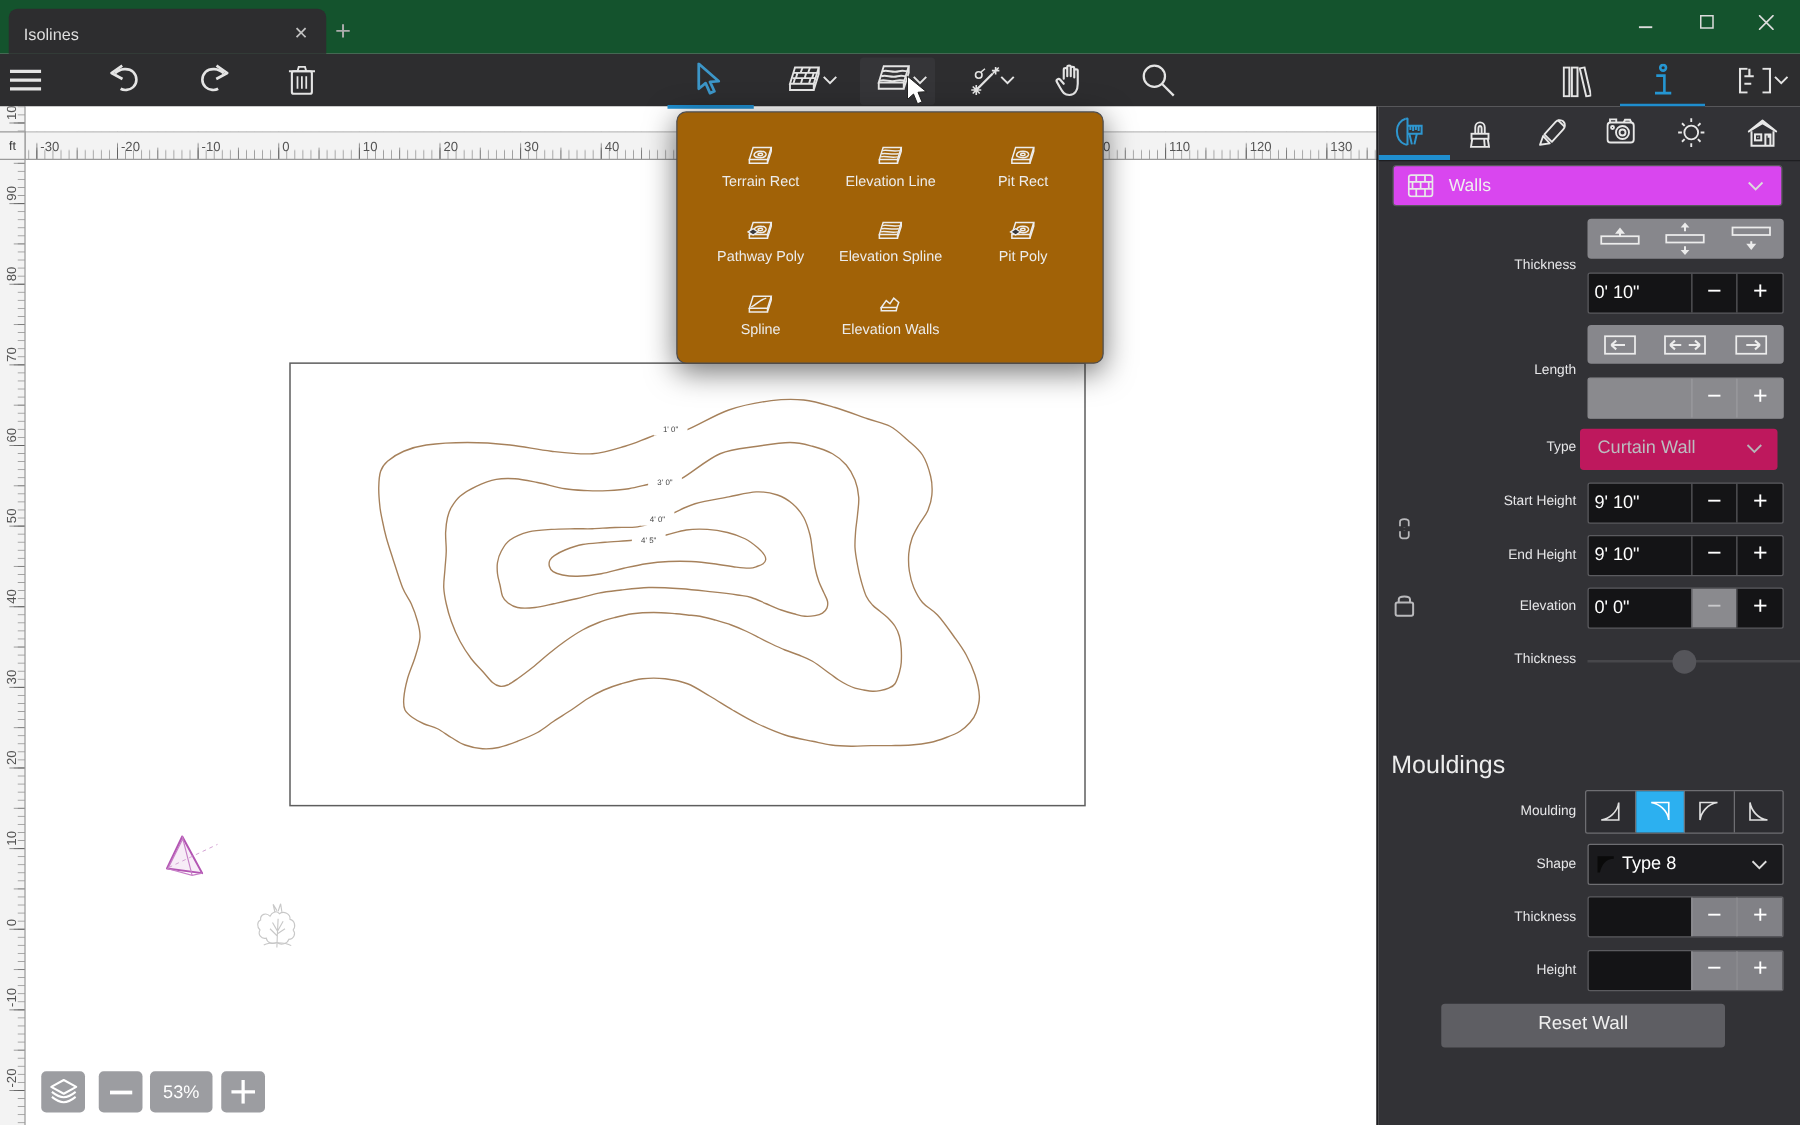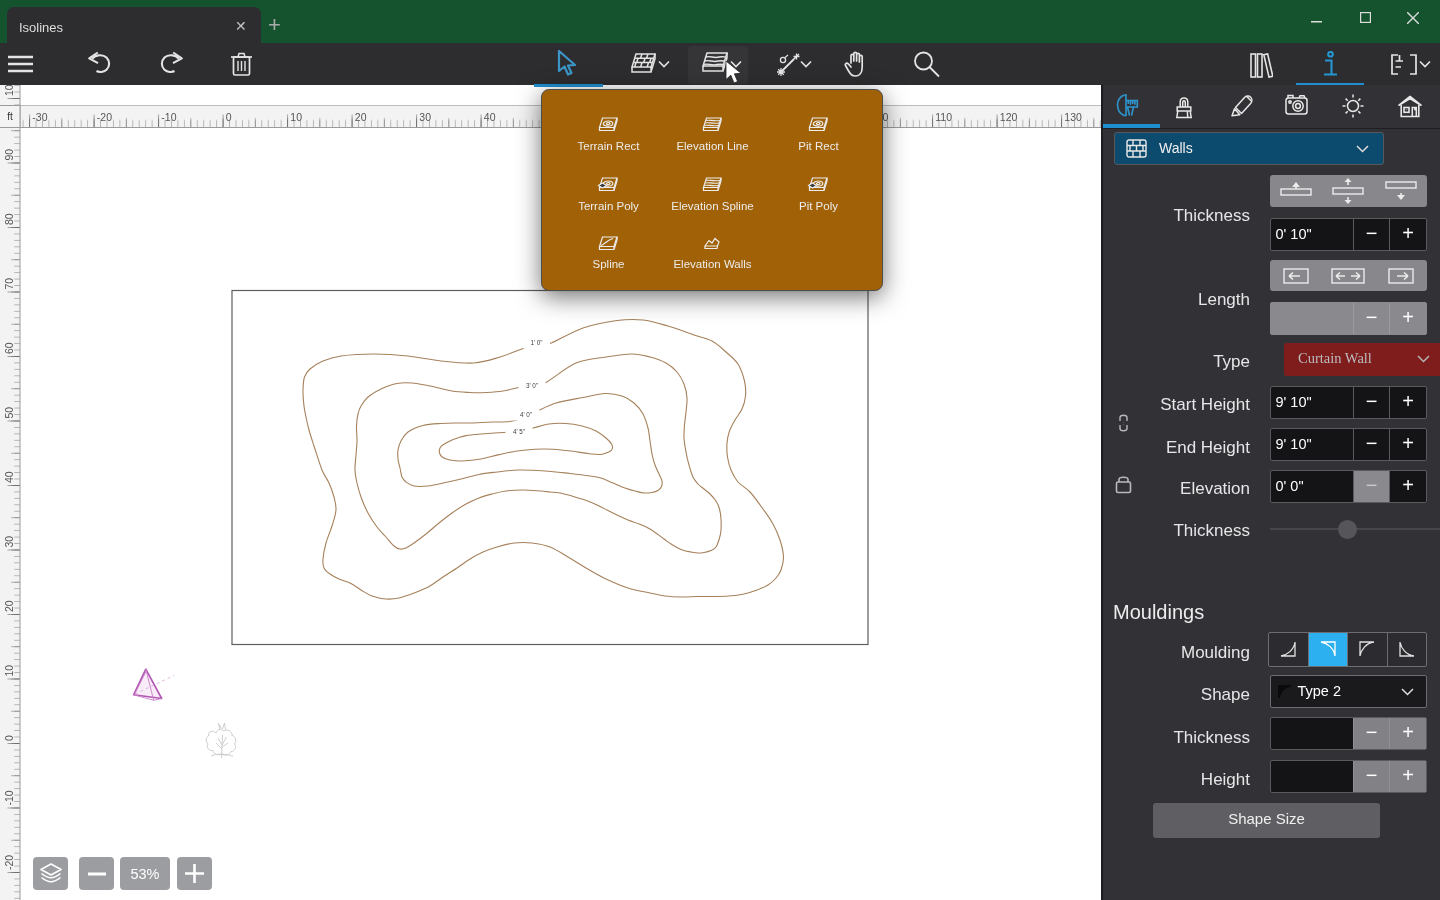--- a/index.html
+++ b/index.html
@@ -9,34 +9,34 @@
 #tabx { position:absolute; left:235px; top:18px; color:#c3c3c3; font-size:14px; }
 #tabplus { position:absolute; left:268px; top:12px; color:#ababab; font-size:22px; font-weight:300; }
 .winbtn { position:absolute; top:0; width:46px; height:36px; color:#dcdcdc; text-align:center; }
 #toolbar { position:absolute; left:0; top:43px; width:1440px; height:42px; background:#2d2d2f; }
 #toolhl { position:absolute; left:688px; top:3px; width:60px; height:38px; background:#353538; border-radius:3px; }
 .blueline { position:absolute; background:#1f8ecf; }
 #menu { position:absolute; left:541px; top:89px; width:342px; height:202px; background:#a16207; border:1px solid #4d4d50; border-radius:8px; box-shadow:0 6px 24px rgba(0,0,0,0.55); }
 #menu .mlabel { position:absolute; width:120px; text-align:center; color:#ececec; font-size:11.5px; }
 #panel { position:absolute; left:1103px; top:85px; width:337px; height:815px; background:#323236; }
 #panel > * { position:absolute; }
-#walls { left:11px; top:47px; width:270px; height:32.5px; background:#0c4a6e; border:1px solid #58585c; border-radius:3px; color:#f0f0f0; font-size:14px; }
+#walls { left:11px; top:47px; width:312px; height:32.5px; background:#d946ef; border:1px solid #58585c; border-radius:3px; color:#f0f0f0; font-size:14px; }
 #walls span { position:absolute; left:44px; top:7px; }
-.plabel { right:190px; color:#e6e6e8; font-size:17px; white-space:nowrap; }
+.plabel { right:179px; color:#e6e6e8; font-size:11px; white-space:nowrap; }
 .grpbtn { position:absolute; background:#87878c; border-radius:3px; display:flex; align-items:center; }
 .gcell { flex:1; display:flex; align-items:center; justify-content:center; }
 .field { left:166.5px; top:0; width:157.5px; height:33px; background:#141416; border:1px solid #5b5b5f; border-radius:2px; display:flex; }
 .field .fval { width:83px; color:#fff; font-size:14.5px; padding:7px 0 0 5px; }
 .field .fbtn { width:37px; border-left:1px solid #5b5b5f; color:#fff; font-size:20px; text-align:center; line-height:29px; font-weight:300; }
 .field.gray { background:#8a8a8e; border-color:#8a8a8e; }
 .field.gray .fbtn { border-color:#9b9b9f; }
 .field.gb { background:#141416; }
 .field.gb .fbtn { background:#818186; border-color:#919195; }
 .fbtn.dis { background:#8a8a8e; color:#c9c9cc; }
-.seldis { left:181px; width:157.5px; height:33px; background:#7f1d1d; border-radius:3px; color:#bcbdc0; font-size:14.5px; padding:7px 0 0 14px;font-family:Liberation Serif, serif; }
+.seldis { left:161px; width:157.5px; height:33px; background:#be185d; border-radius:3px; color:#bcbdc0; font-size:14.5px; padding:7px 0 0 14px; }
 .bigbtn { left:50px; width:227px; height:35px; background:#5e5e63; border-radius:3px; font-size:15px; text-align:center; padding-top:7px; }
 #mouldhdr { left:10px; top:516px; color:#ececec; font-size:20px; }
 #mgroup { left:165px; top:546.5px; width:159px; height:35px; display:flex; border:1px solid #6e6e72; border-radius:2px; background:#2c2c30; }
 .mcell { flex:1; display:flex; align-items:center; justify-content:center; border-right:1px solid #6e6e72; }
 .mcell:last-child { border-right:none; }
 .mcell.on { background:#2cb0f0; }
 #shapesel { left:166.5px; top:589.5px; width:157.5px; height:33px; background:#1a1a1d; border:1px solid #6e6e72; border-radius:2px; color:#fff; font-size:14.5px; display:flex; align-items:center; }
 .zbtn { position:absolute; top:857px; height:33px; background:#9c9da1; border-radius:4px; display:flex; align-items:center; justify-content:center; }
 .rt { font-size:10.5px; fill:#555; font-family:"Liberation Sans",sans-serif; }
 .cl { font-size:6.3px; fill:#414141; font-family:"Liberation Sans",sans-serif; text-anchor:middle; }
@@ -287,21 +287,21 @@
     </svg>
     <div class="mlabel" style="left:216.5px;top:50px">Pit Rect</div>
     <svg class="abs" style="left:55.0px;top:85.5px" width="23" height="17">
       <g fill="none" stroke="#ededed" stroke-width="1.2">
         <path d="M5.5,2 L20,2 L17,11.5 L2.5,11.5 Z"></path>
         <path d="M2.5,11.5 L2.5,14.5 L17,14.5 L17,11.5 M17,14.5 L20,5 L20,2"></path>
         <path d="M6.3,8.3 C6,6.4 8.4,5 11.3,5 C14.2,5 16.2,6 15.8,7.8 C15.4,9.4 13,10.2 10.6,10.1 C8.2,10 6.7,9.4 6.3,8.3 Z M9.4,7.7 C9.4,6.8 10.8,6.3 12,6.6 C13.2,6.9 13.4,7.8 12.4,8.3 C11.4,8.7 9.7,8.5 9.4,7.7 Z"></path>
       </g>
       <path d="M1.5,9.5 L5.5,7 L9.5,9.5 L5.5,12 Z" fill="#39393c" stroke="#ededed" stroke-width="1.1"></path>
     </svg>
-    <div class="mlabel" style="left:6.5px;top:109.5px">Terrain Poly</div>
+    <div class="mlabel" style="left:6.5px;top:109.5px">Pathway Poly</div>
     <svg class="abs" style="left:159.0px;top:85.5px" width="23" height="17">
       <g fill="none" stroke="#ededed" stroke-width="1.2">
         <path d="M5.5,2 L20,2 L17,11.5 L2.5,11.5 Z"></path>
         <path d="M2.5,11.5 L2.5,14.5 L17,14.5 L17,11.5 M17,14.5 L20,5 L20,2"></path>
         <path d="M5.2,4.5 C8,3.5 12,5.5 18.9,4.5 M4.5,7 C7.5,6 11.5,8 18,7 M3.8,9.5 C6.8,8.5 10.8,10.5 17.3,9.5"></path>
       </g>
     </svg>
     <div class="mlabel" style="left:110.5px;top:109.5px">Elevation Spline</div>
     <svg class="abs" style="left:265.0px;top:85.5px" width="23" height="17">
       <g fill="none" stroke="#ededed" stroke-width="1.2">
@@ -452,38 +452,38 @@
         <svg width="20" height="20">
           <path d="M3,3 L3,17 L17,17 C9,16 4,9 3,3 Z" fill="none" stroke="#e0e0e0" stroke-width="1.3"></path>
         </svg>
       </span>
   </div>
   <div class="plabel" style="top:599.5px">Shape</div>
   <div id="shapesel">
       <svg width="15" height="15" style="margin:0 6px 0 6px">
         <path d="M1,1 L14,1 L14,3 C8,3 4,8 3,14 L1,14 Z" fill="#0a0a0a"></path>
       </svg>
-      <span>Type 2</span>
+      <span>Type 8</span>
       <svg width="13" height="8" style="position:absolute;right:12px;top:12px">
         <path d="M1,1 L6.5,6.5 L12,1" fill="none" stroke="#dcdcdc" stroke-width="1.5"></path>
       </svg>
     </div>
   <div class="plabel" style="top:642.5px">Thickness</div>
   <div class="field gb" style="top:631.5px">
       <span class="fval"></span>
       <span class="fbtn">−</span>
       <span class="fbtn">+</span>
     </div>
   <div class="plabel" style="top:684.5px">Height</div>
   <div class="field gb" style="top:674.5px">
       <span class="fval"></span>
       <span class="fbtn">−</span>
       <span class="fbtn">+</span>
     </div>
-  <div class="bigbtn" style="top:718px;color:#f0f0f0">Shape Size</div>
+  <div class="bigbtn" style="top:718px;color:#f0f0f0">Reset Wall</div>
 </div>
 <svg class="abs" style="left:1116px;top:93px" width="26" height="27">
     <g fill="none" stroke="#2e96cf" stroke-width="1.6">
       <path d="M8.5,2 C4.5,3 1.5,7 1.5,11.5 C1.5,16.5 3.5,20.5 8,22.5"></path>
       <path d="M8,22.5 L10,22.8 M8.5,2 L10.5,1.8"></path>
       <path d="M10,1.5 V23"></path>
       <path d="M10,7.5 H21.3 V14 H10"></path>
       <path d="M12.3,7.5 V11 M14.5,7.5 V11.8 M16.7,7.5 V11 M18.9,7.5 V11.8"></path>
       <path d="M11.5,14 L13.5,22.5 M17.5,14 L15.5,22.5"></path>
     </g>

